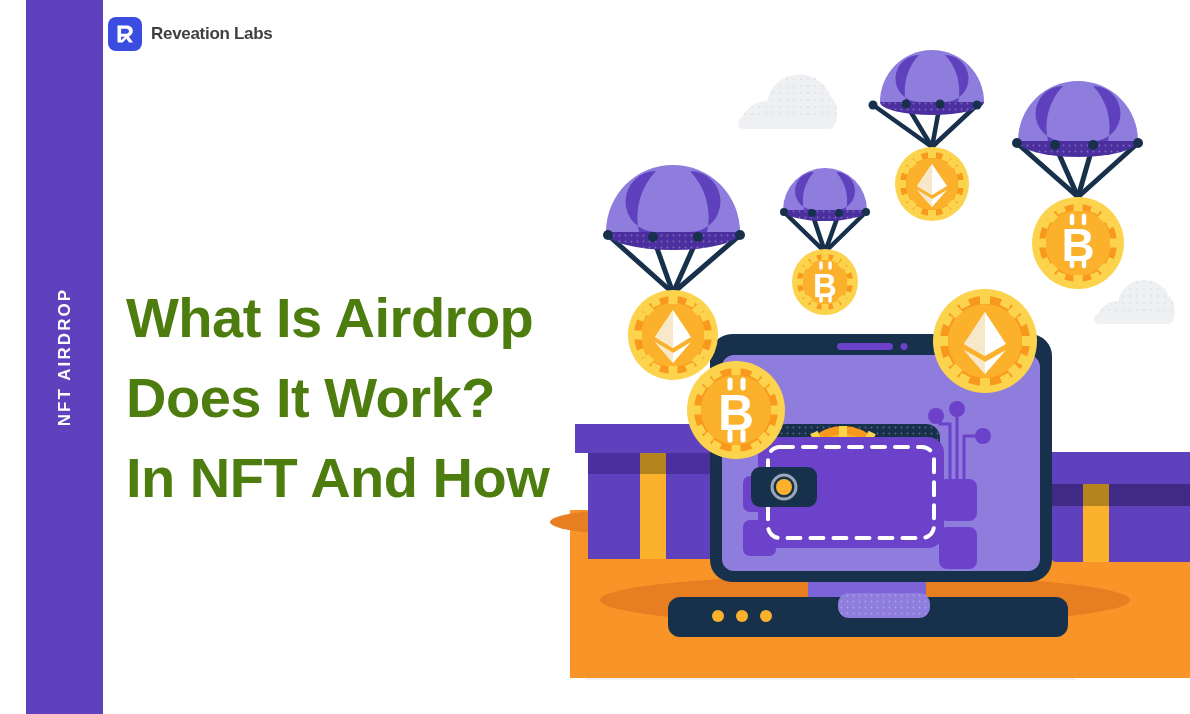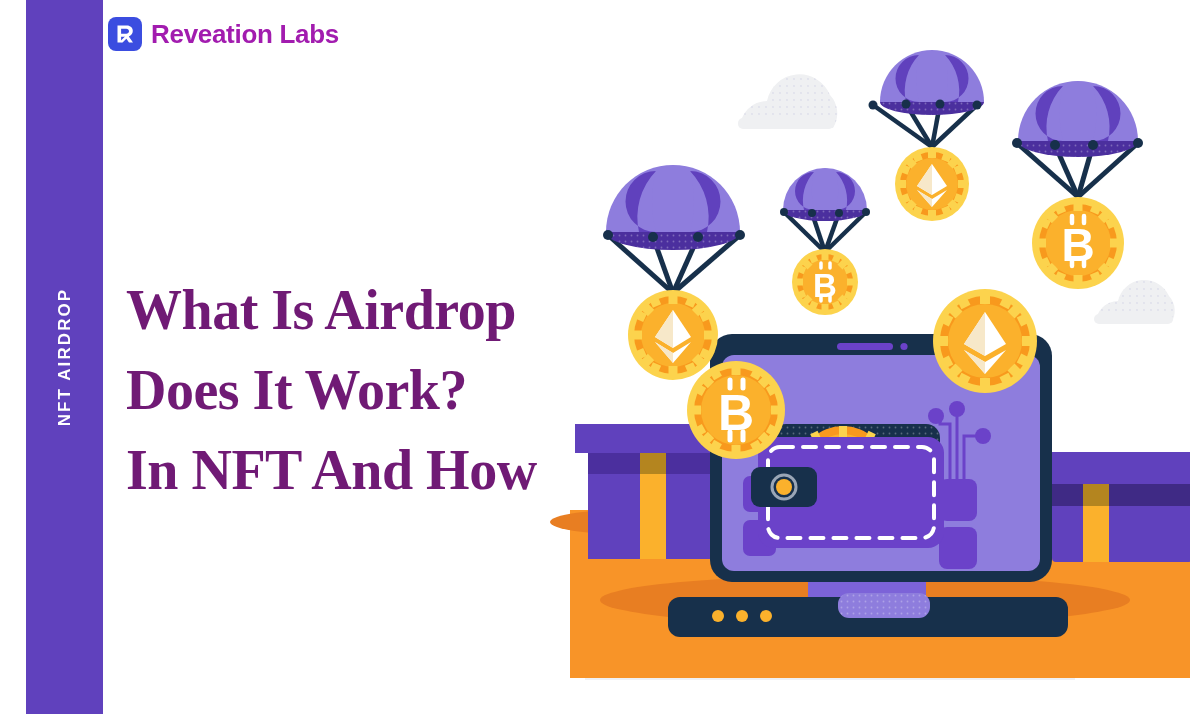--- a/index.html
+++ b/index.html
@@ -49,39 +49,39 @@
     display: flex;
     align-items: center;
     gap: 9px;
   }
   .logo-mark {
     width: 34px;
     height: 34px;
     flex: 0 0 auto;
   }
   .logo-text {
-    color: #a21caf;
-    font-size: 26px;
+    color: #404040;
+    font-size: 17px;
     font-weight: 700;
     letter-spacing: -0.3px;
     font-family: "Liberation Sans", sans-serif;
   }
 
   
   .headline {
     position: absolute;
     left: 126px;
-    top: 232px;
+    top: 240px;
     width: 520px;
-    color: #701a75;
+    color: #4d7c0f;
     font-size: 56px;
     line-height: 80px;
     font-weight: 700;
     letter-spacing: -0.5px;
-    font-family: Liberation Serif, serif;
+    font-family: Liberation Sans, sans-serif;
   }
   .headline .hl-line { display: block; }
 
   
   .illustration {
     position: absolute;
     left: 540px;
     top: 0;
     width: 650px;
     height: 714px;

